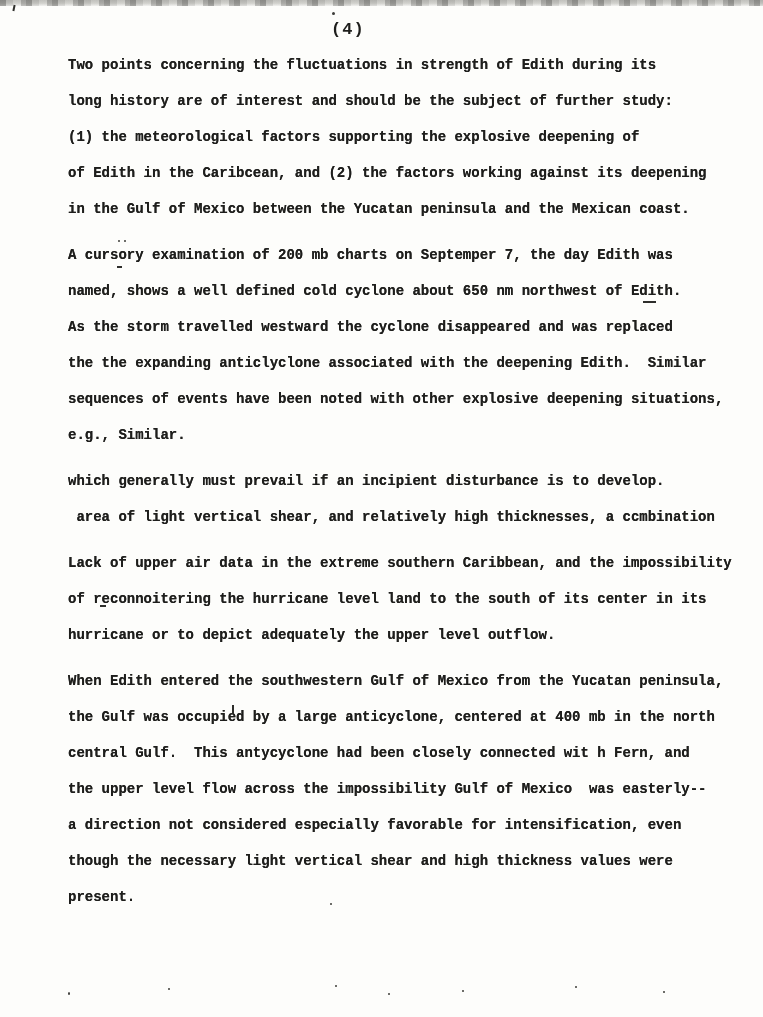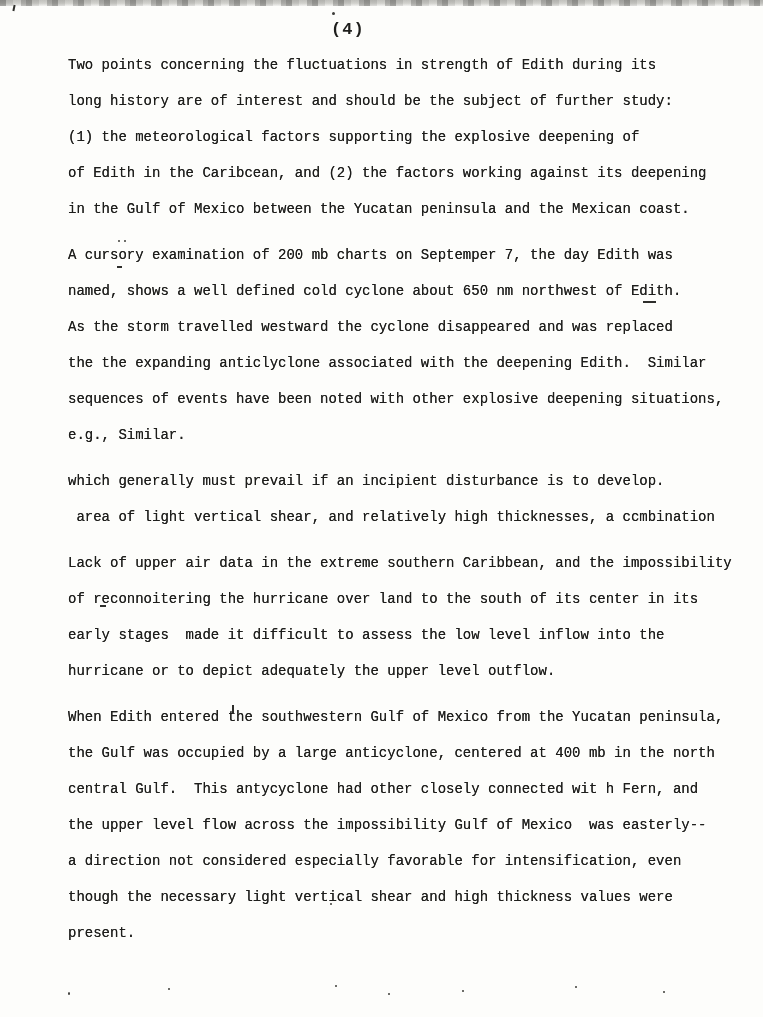--- a/index.html
+++ b/index.html
@@ -29,21 +29,21 @@
     top: 20px; left: 331px;
     font-size: 17px;
     font-weight: bold;
     letter-spacing: 1px;
   }
   .body-text {
     position: absolute;
     top: 47px; left: 68px;
     width: 672px;
     font-size: 14px;
-    font-weight: normal;
+    font-weight: bold;
     line-height: 36px;
     text-shadow: 0 0 0.5px rgba(25,25,22,.85);
   }
   .para { margin: 0 0 10px 0; }
   .line { white-space: pre; height: 36px; }
   .speck {
     position: absolute;
     background: #3c3c39;
     border-radius: 50%;
   }
@@ -80,29 +80,28 @@
       <div class="line">e.g., Similar.</div>
     </div>
 
     <div class="para">
       <div class="line">which generally must prevail if an incipient disturbance is to develop.</div>
       <div class="line"> area of light vertical shear, and relatively high thicknesses, a ccmbination</div>
     </div>
 
     <div class="para">
       <div class="line">Lack of upper air data in the extreme southern Caribbean, and the impossibility</div>
-      <div class="line">of reconnoitering the hurricane over land to the south of its center in its</div>
-      <div class="line">early stages  made it difficult to assess the low level inflow into the</div>
+      <div class="line">of reconnoitering the hurricane level land to the south of its center in its</div>
       <div class="line">hurricane or to depict adequately the upper level outflow.</div>
     </div>
 
     <div class="para">
       <div class="line">When Edith entered the southwestern Gulf of Mexico from the Yucatan peninsula,</div>
       <div class="line">the Gulf was occupied by a large anticyclone, centered at 400 mb in the north</div>
-      <div class="line">central Gulf.  This antycyclone had other closely connected wit h Fern, and</div>
+      <div class="line">central Gulf.  This antycyclone had been closely connected wit h Fern, and</div>
       <div class="line">the upper level flow across the impossibility Gulf of Mexico  was easterly--</div>
       <div class="line">a direction not considered especially favorable for intensification, even</div>
       <div class="line">though the necessary light vertical shear and high thickness values were</div>
       <div class="line">present.</div>
     </div>
 
   </div>
 
   <div class="mark" style="left:13px;  top:5px;   width:2px;  height:6px; transform:rotate(12deg);"></div>
   <div class="speck" style="left:332px; top:12px;  width:3px;  height:3px;"></div>

